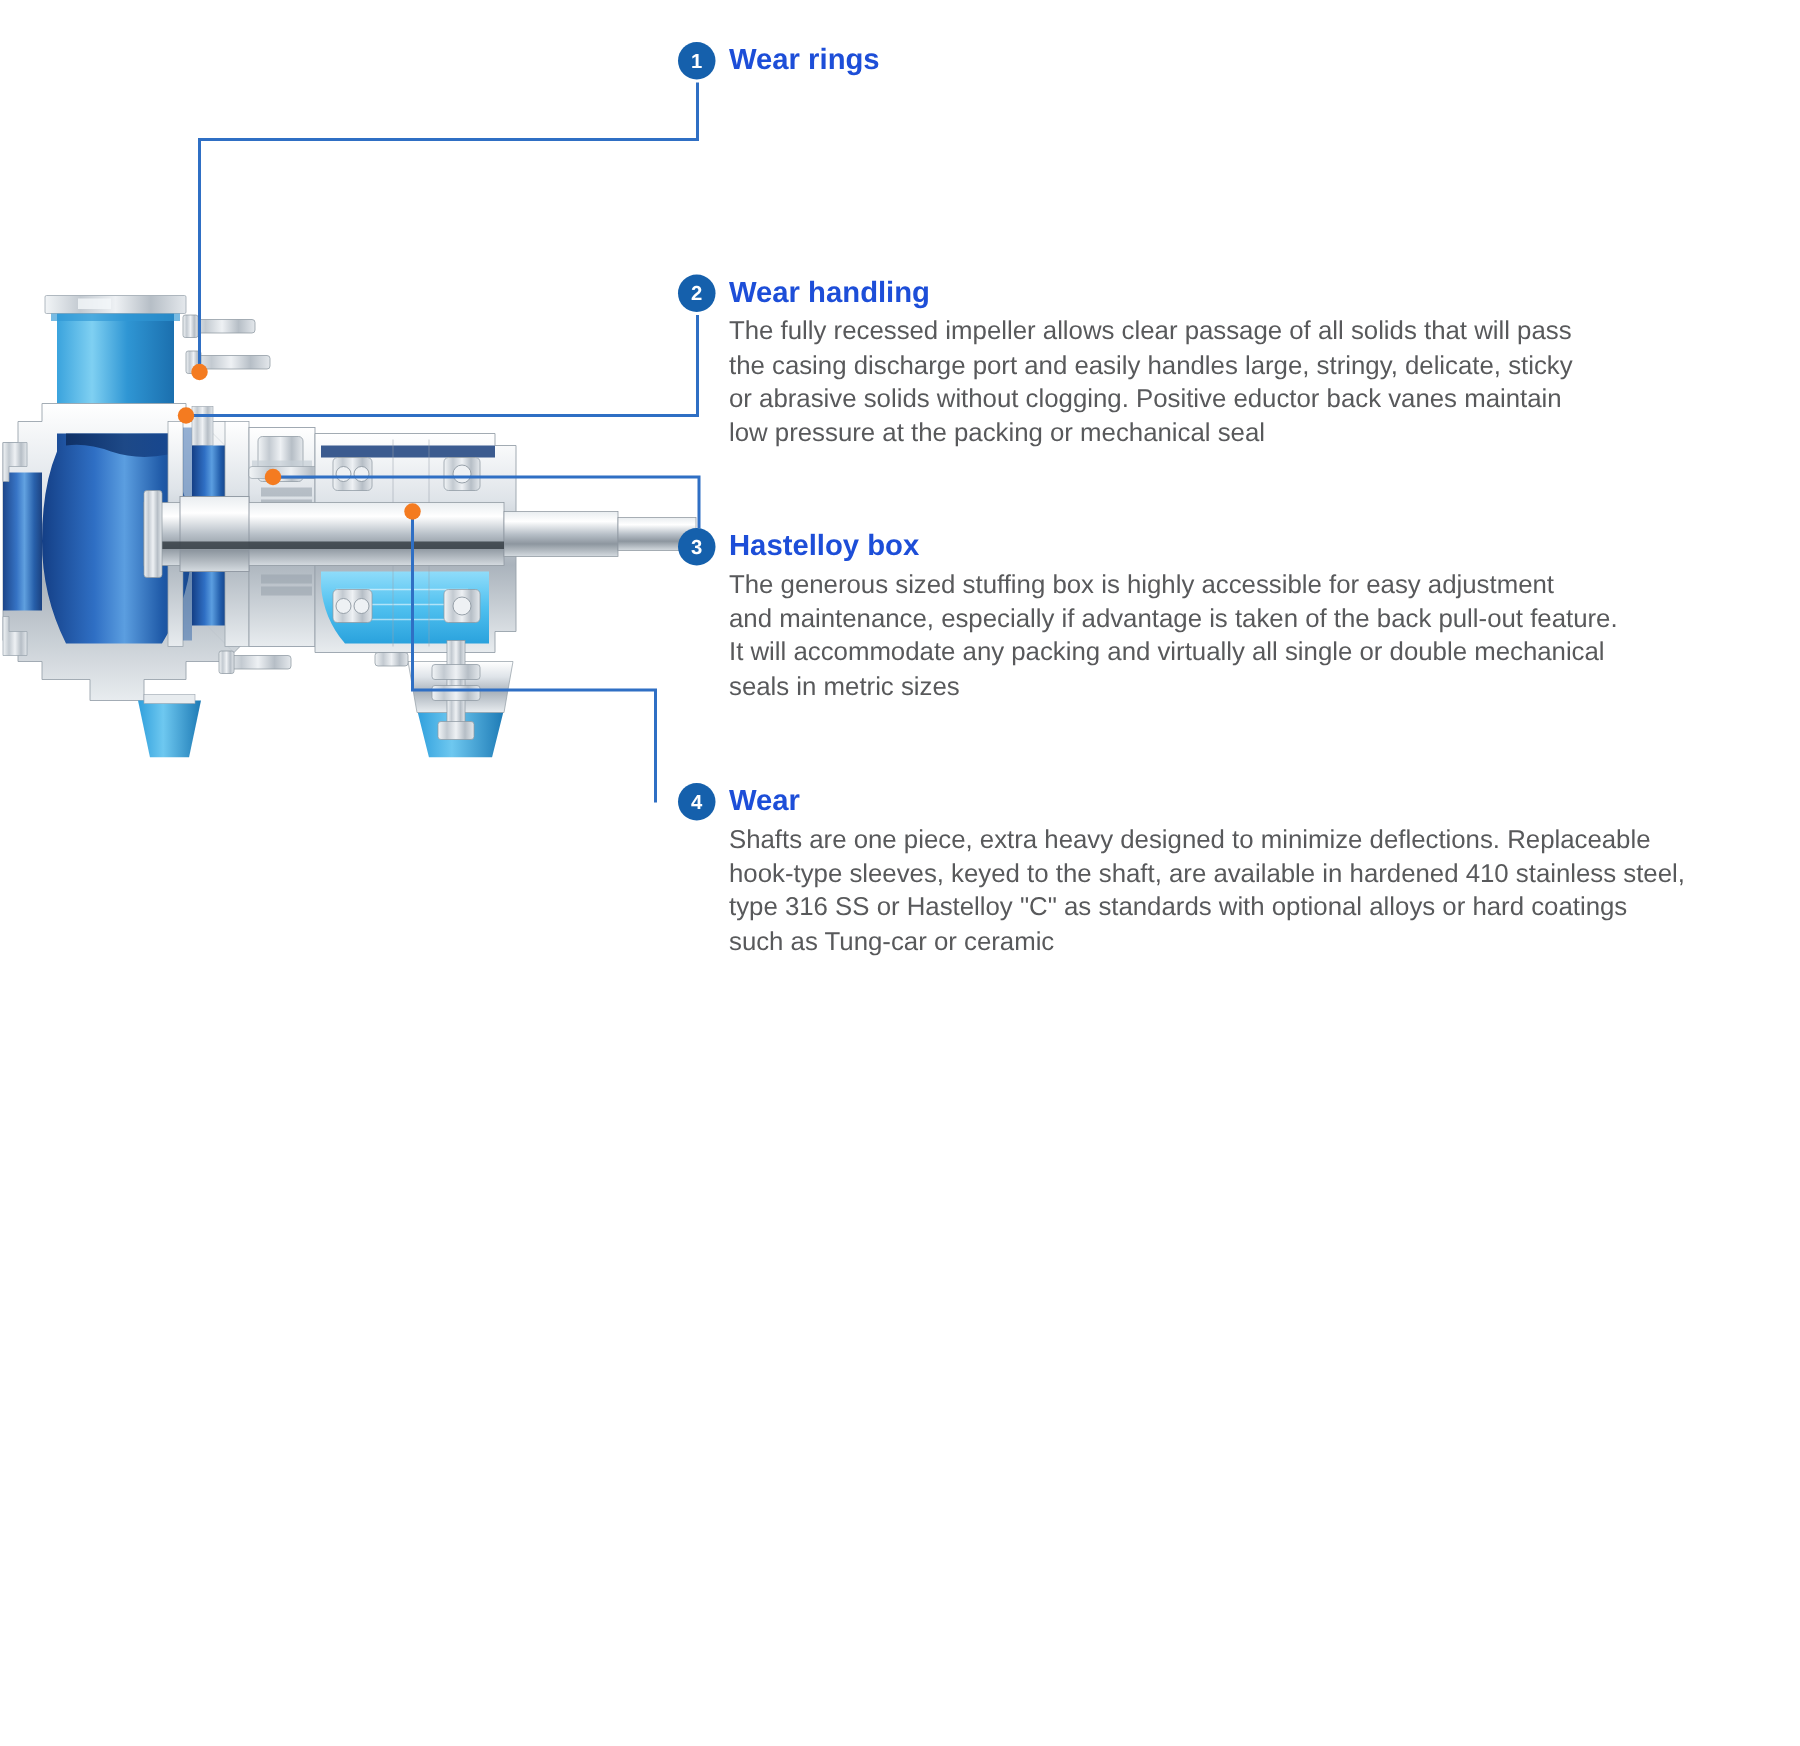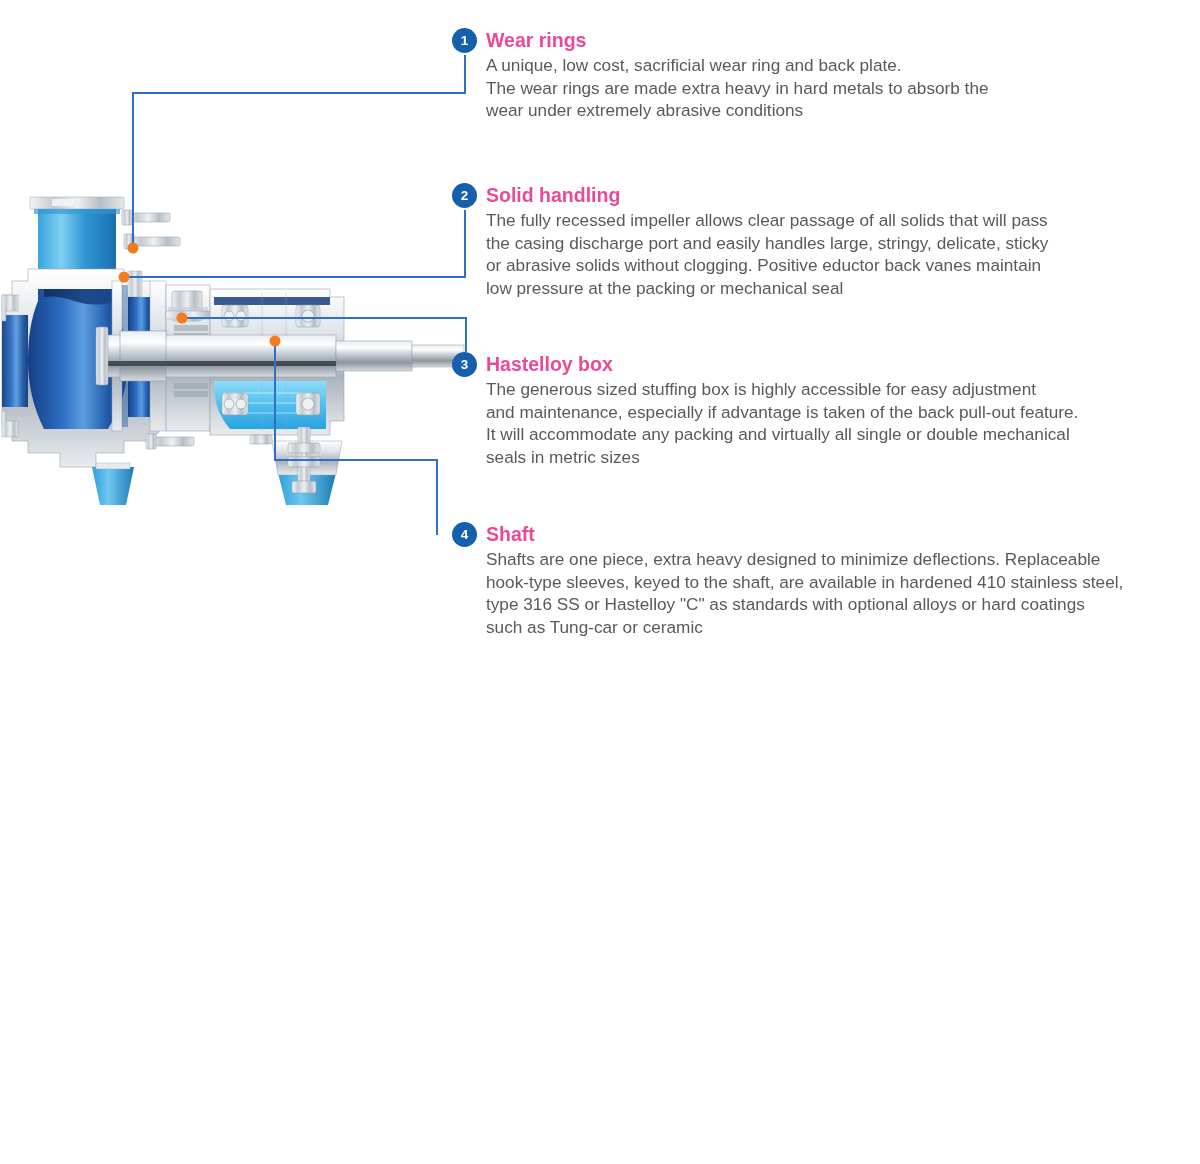--- a/index.html
+++ b/index.html
@@ -19,21 +19,21 @@
     margin-bottom:1px;
   }
   .badge{
     width:25px;height:25px;border-radius:50%;
     background:#1560ac;color:#fff;
     font-size:13.5px;font-weight:bold;
     display:flex;align-items:center;justify-content:center;
     flex:0 0 auto;line-height:1;
   }
   .title{
-    color:#ec4899;font-size:19.5px;font-weight:bold;
+    color:#1d4ed8;font-size:19.5px;font-weight:bold;
     line-height:25px;white-space:nowrap;
   }
   .body{
     color:#58595b;font-size:17.2px;line-height:22.6px;
     margin-left:34px;white-space:pre-line;
   }
 
   .c1{left:452px;top:28px;}
   .c2{left:452px;top:183px;}
   .c3{left:452px;top:352px;}
@@ -252,29 +252,26 @@
       <circle cx="182" cy="318" r="5.5" fill="#f47b20"></circle>
       <circle cx="275" cy="341" r="5.5" fill="#f47b20"></circle>
     </g>
   </svg>
 
   <div class="callout c1">
     <div class="head">
       <div class="badge">1</div>
       <div class="title">Wear rings</div>
     </div>
-    <div class="body">A unique, low cost, sacrificial wear ring and back plate.
-The wear rings are made extra heavy in hard metals to absorb the
-wear under extremely abrasive conditions</div>
   </div>
 
   <div class="callout c2">
     <div class="head">
       <div class="badge">2</div>
-      <div class="title">Solid handling</div>
+      <div class="title">Wear handling</div>
     </div>
     <div class="body">The fully recessed impeller allows clear passage of all solids that will pass
 the casing discharge port and easily handles large, stringy, delicate, sticky
 or abrasive solids without clogging. Positive eductor back vanes maintain
 low pressure at the packing or mechanical seal</div>
   </div>
 
   <div class="callout c3">
     <div class="head">
       <div class="badge">3</div>
@@ -282,21 +279,21 @@
     </div>
     <div class="body">The generous sized stuffing box is highly accessible for easy adjustment
 and maintenance, especially if advantage is taken of the back pull-out feature.
 It will accommodate any packing and virtually all single or double mechanical
 seals in metric sizes</div>
   </div>
 
   <div class="callout c4">
     <div class="head">
       <div class="badge">4</div>
-      <div class="title">Shaft</div>
+      <div class="title">Wear</div>
     </div>
     <div class="body">Shafts are one piece, extra heavy designed to minimize deflections. Replaceable
 hook-type sleeves, keyed to the shaft, are available in hardened 410 stainless steel,
 type 316 SS or Hastelloy "C" as standards with optional alloys or hard coatings
 such as Tung-car or ceramic</div>
   </div>
 
 </div>
 
 </body></html>

